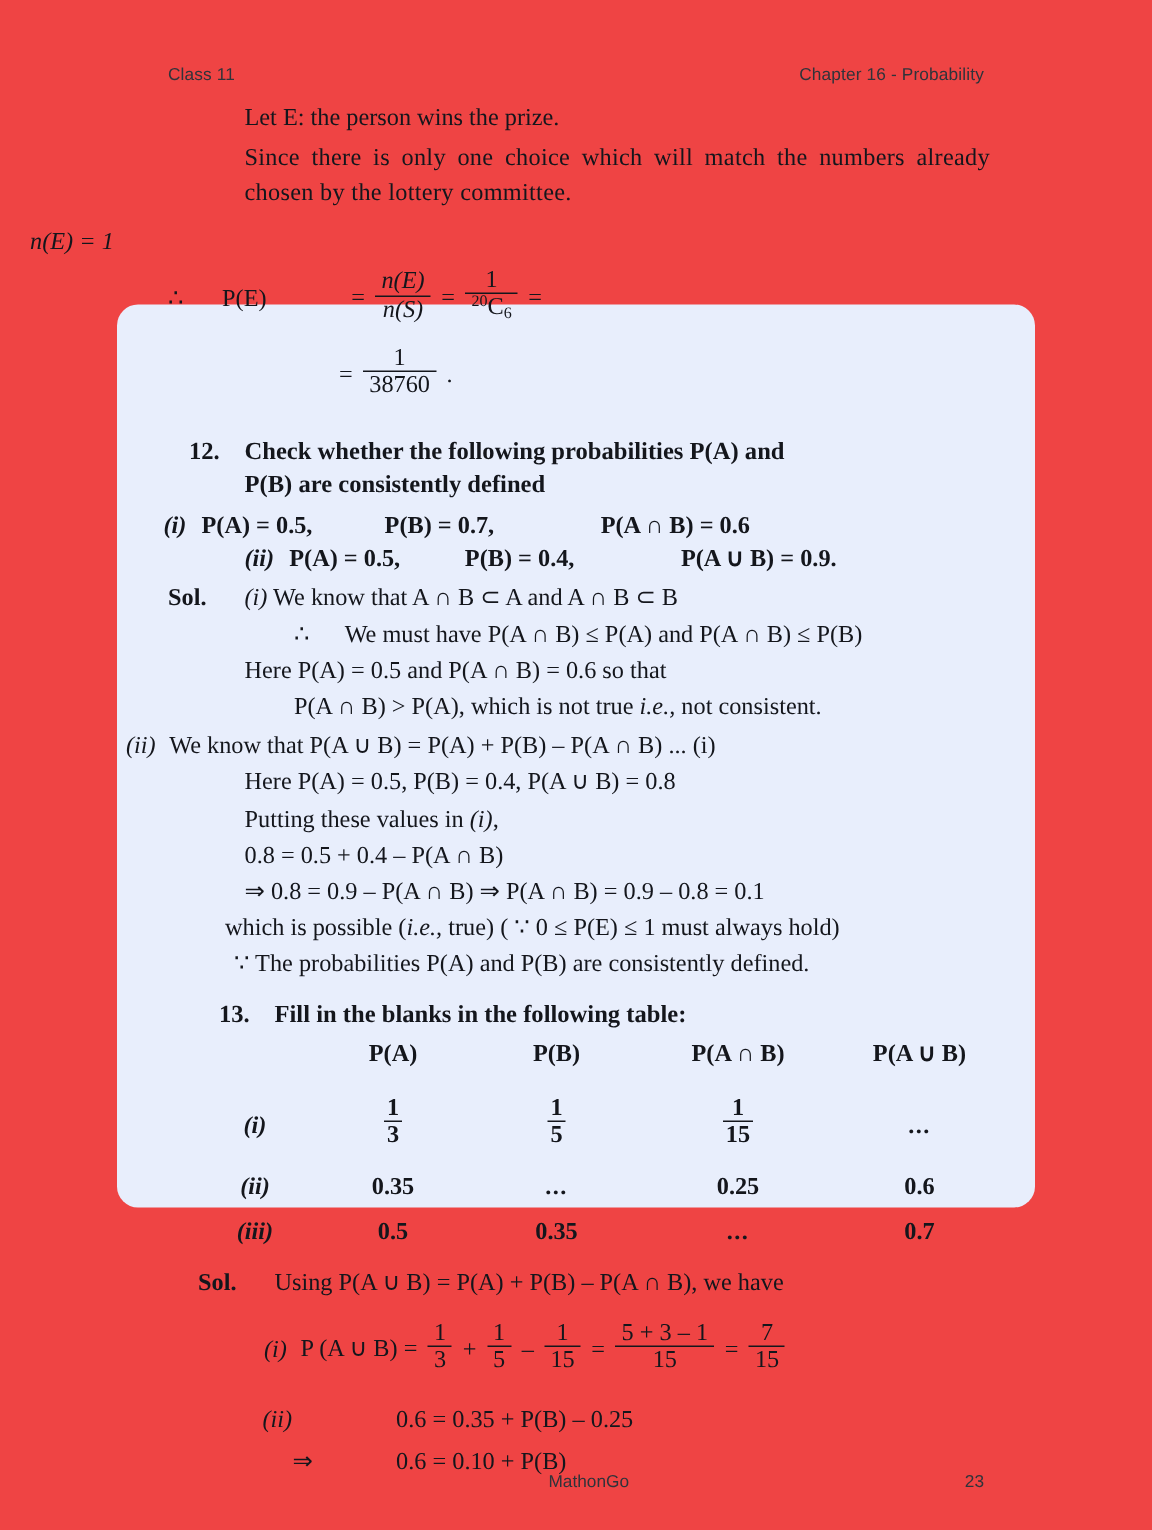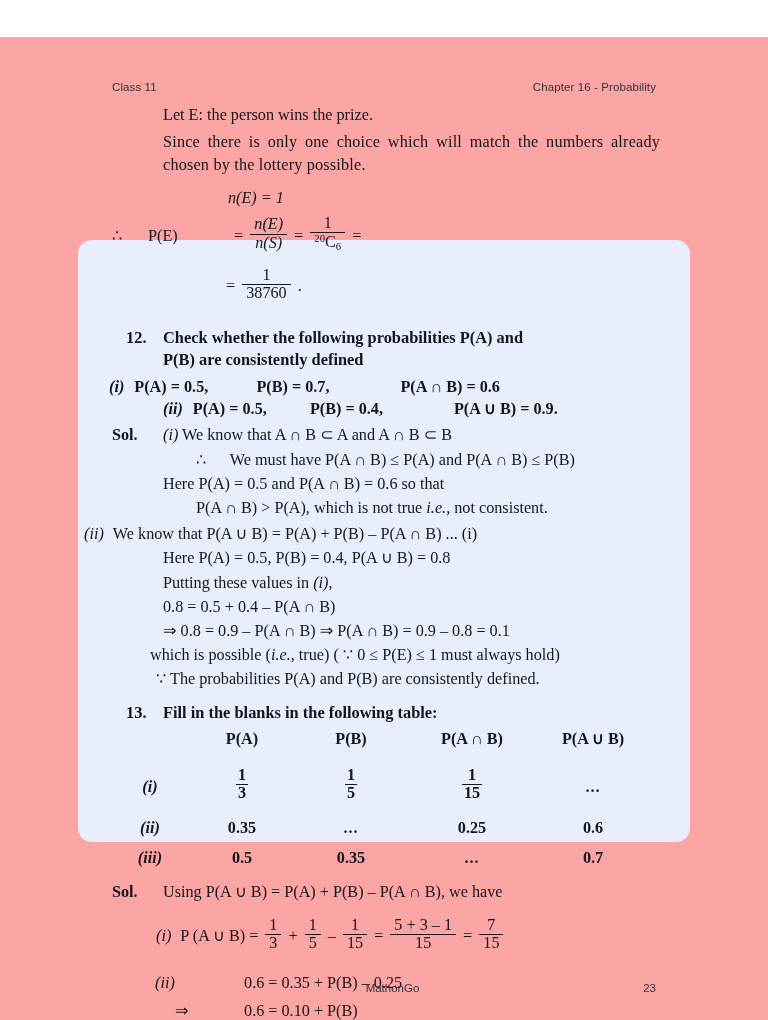--- a/index.html
+++ b/index.html
@@ -12,22 +12,21 @@
     width: 768px;
     height: 1020px;
     position: relative;
     overflow: hidden;
     font-family: "Liberation Serif", serif;
     color: #14161c;
   }
   .page {
     position: absolute;
     inset: 0;
-    background: #fca5a5;
-    margin-top: 37px;
+    background: #ef4444;
   }
 
   
   .watermark {
     position: absolute;
     left: 300px;
     top: 400px;
     width: 300px;
     height: 330px;
     opacity: 0.55;
@@ -194,21 +193,21 @@
   .tbl .c2 { width: 110px; }
   .tbl .c3 { width: 132px; }
   .tbl .c4 { width: 110px; }
   .tbl tr.frow td { height: 52px; }
   .tbl tr.drow td { height: 30px; }
   .dots { letter-spacing: 1px; }
   .gap-6 { margin-top: 6px; }
   .gap-8 { margin-top: 8px; }
   .gap-10 { margin-top: 10px; }
   .gap-12 { margin-top: 12px; }
-  .gap-14 { margin-top: 14px; }
+  .gap-14 { margin-top: 14px; padding-left: 20px; }
   .gap-20 { margin-top: 20px; }
   .gap-22 { margin-top: 22px; }
 </style>
 </head>
 <body>
 
 <div class="page">
 
   <svg class="watermark" viewBox="0 0 300 330" xmlns="http://www.w3.org/2000/svg" aria-hidden="true">
     <g fill="#dde5f4" transform="rotate(-24 150 165)">
@@ -223,21 +222,21 @@
 
   <div class="runhead">
     <span>Class 11</span>
     <span>Chapter 16 - Probability</span>
   </div>
 
   <div class="content">
 
     <div class="blk">
       <div class="line i-body">Let E: the person wins the prize.</div>
-      <div class="just gap-8 sp-w">Since there is only one choice which will match the numbers already chosen by the lottery possible.</div>
+      <div class="just gap-8 sp-w">Since there is only one choice which will match the numbers already chosen by the lottery committee.</div>
 
       <div class="line i-eq gap-14">
         <span class="it">n(E) = 1</span>
       </div>
 
       <div class="line gap-12" style="padding-left:112px;">
         <span style="display:inline-block;width:32px;">∴</span>
         <span style="display:inline-block;width:82px;">P(E)</span>
         <span>=</span>
         <span class="frac">

